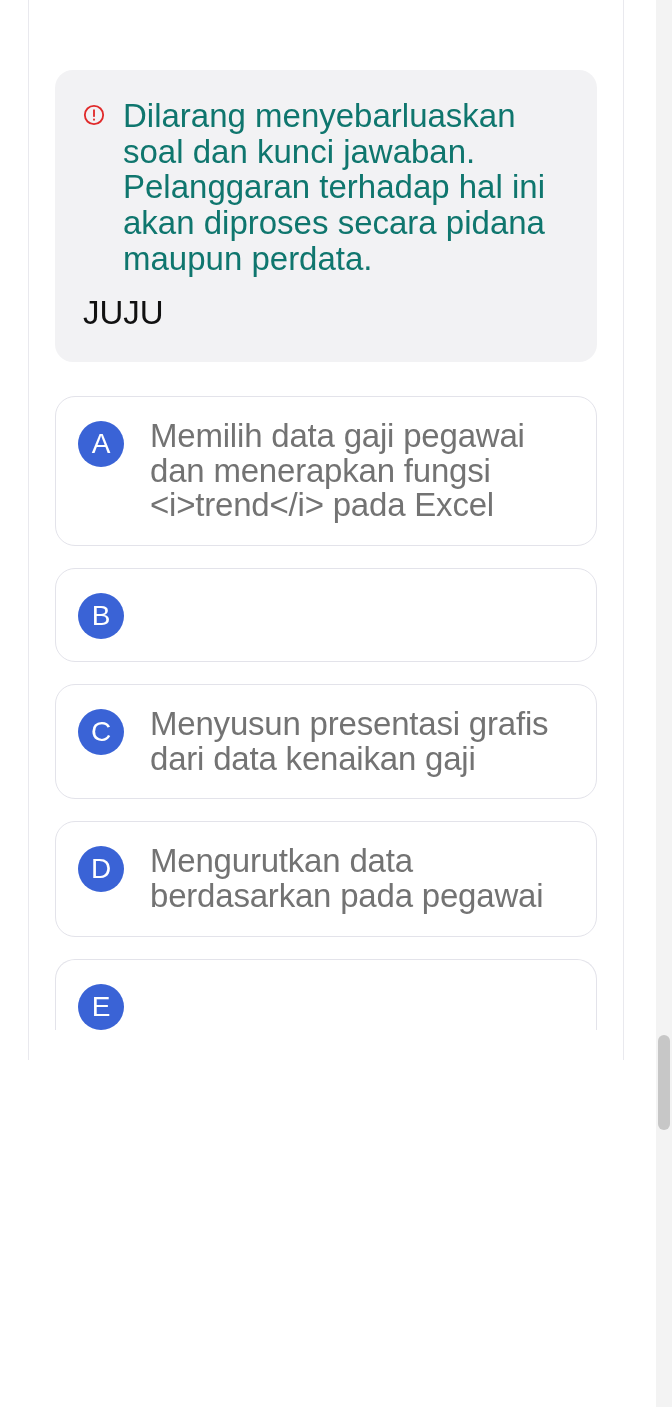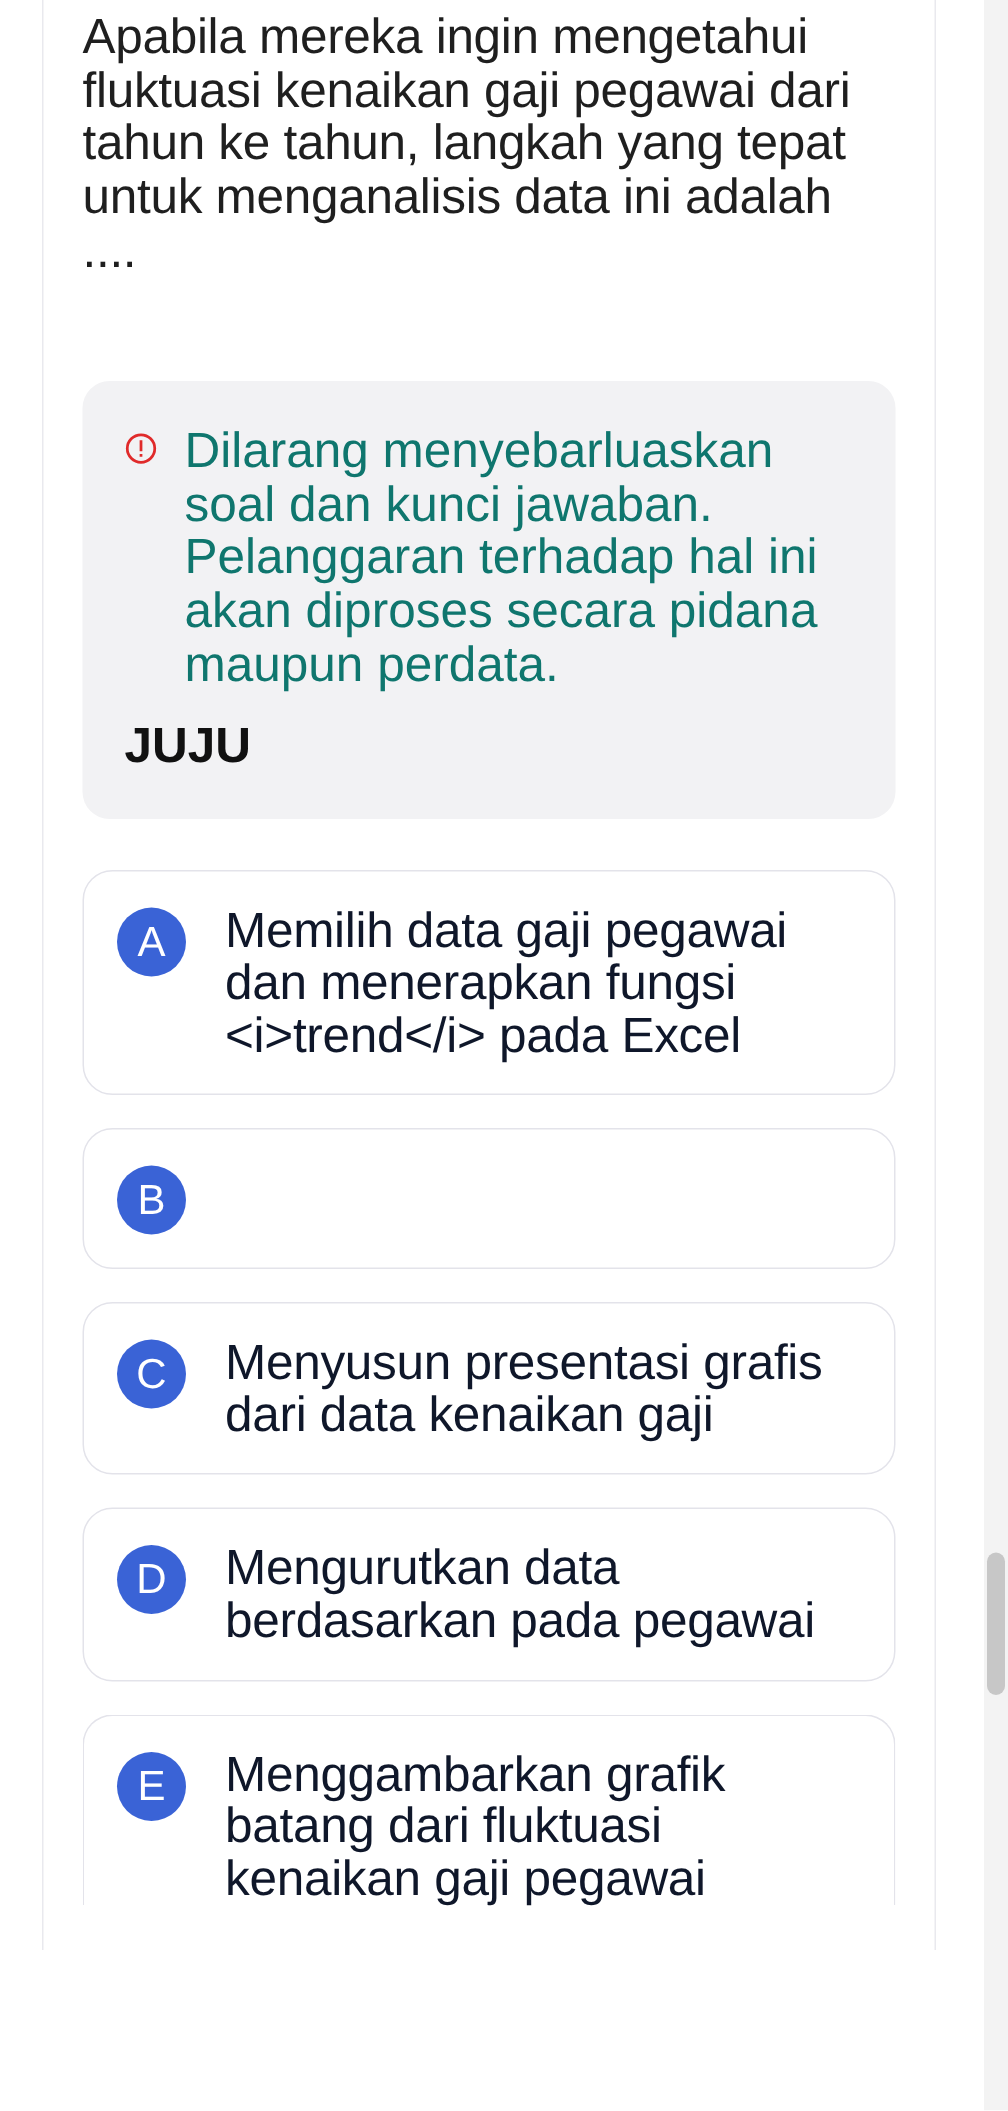--- a/index.html
+++ b/index.html
@@ -67,21 +67,21 @@
     height: 22px;
     margin-top: 6px;
   }
   .warn-text {
     font-size: 33px;
     line-height: 1.08;
     color: #0f766e;
   }
   .warn-name {
     font-size: 33px;
-    font-weight: 700;
+    font-weight: 400;
     margin-top: 18px;
     color: #111;
   }
   .warn-email {
     font-size: 33px;
     font-style: italic;
     margin-top: 10px;
     color: #222;
   }
   .options {
@@ -109,41 +109,40 @@
     font-size: 28px;
     font-weight: 500;
     display: flex;
     align-items: center;
     justify-content: center;
     margin-top: 2px;
   }
   .opt-text {
     font-size: 33px;
     line-height: 1.05;
-    color: #0f172a;
+    color: #737373;
     letter-spacing: -0.2px;
   }
   .option.last {
     border-bottom: none;
     border-bottom-left-radius: 0;
     border-bottom-right-radius: 0;
     padding-bottom: 0;
   }
 </style>
 </head>
 <body>
 
 <div class="outer">
   <div class="scroll-track">
     <div class="scroll-thumb"></div>
   </div>
 
   <div class="card">
 
-    <div class="question">Apabila mereka ingin mengetahui fluktuasi kenaikan gaji pegawai dari tahun ke tahun, langkah yang tepat untuk menganalisis data ini adalah ....</div>
 
     <div class="warning-box">
       <div class="warn-row">
         <span class="warn-icon">
           <svg viewBox="0 0 24 24" width="22" height="22">
             <circle cx="12" cy="12" r="10" fill="none" stroke="#e02a2a" stroke-width="2"></circle>
             <rect x="11" y="6" width="2" height="8" fill="#e02a2a"></rect>
             <rect x="11" y="16" width="2" height="2" fill="#e02a2a"></rect>
           </svg>
         </span>
@@ -168,19 +167,18 @@
         <div class="opt-text">Menyusun presentasi grafis dari data kenaikan gaji</div>
       </div>
 
       <div class="option">
         <div class="letter">D</div>
         <div class="opt-text">Mengurutkan data berdasarkan pada pegawai</div>
       </div>
 
       <div class="option last">
         <div class="letter">E</div>
-        <div class="opt-text">Menggambarkan grafik batang dari fluktuasi kenaikan gaji pegawai</div>
       </div>
 
     </div>
 
   </div>
 </div>
 
 </body></html>

